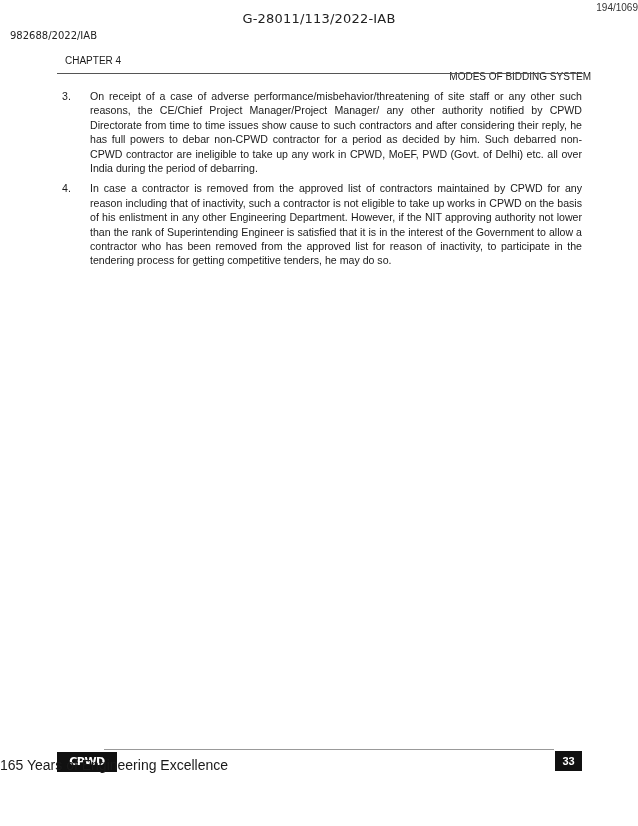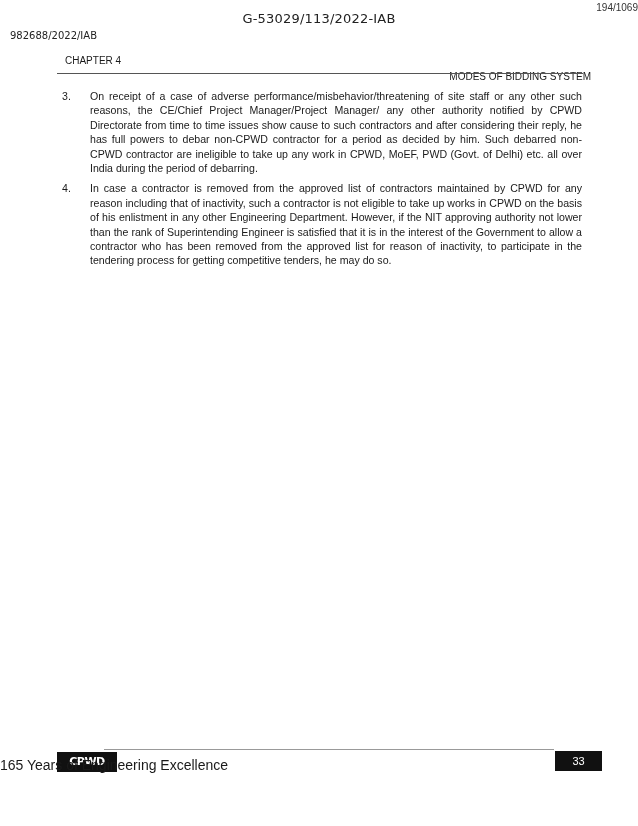--- a/index.html
+++ b/index.html
@@ -13,27 +13,27 @@
   .running-head { position: absolute; top: 55px; left: 57px; width: 526px; height: 14px; font-size: 10px; margin-left: 8px; }
   .rh-left { position: absolute; left 0; left: 0; top: 0; }
   .rh-right { position: absolute; right: 0; top: 16px; }
   .head-rule { position: absolute; top: 73px; left: 57px; width: 526px; height: 1px; background: #555; }
   .body { position: absolute; top: 89px; left: 62px; width: 520px; }
   .item { position: relative; padding-left: 28px; font-size: 10.6px; line-height: 14.4px; text-align: justify; margin-bottom: 6px; }
   .item .num { position: absolute; left: 0; top: 0; }
   .foot-rule { position: absolute; top: 749px; left: 104px; width: 450px; height: 1px; background: #999; }
   .logo { position: absolute; top: 752px; left: 57px; width: 60px; height: 20px; background: #111; color: #fff; font-family: "DejaVu Sans", sans-serif; font-weight: bold; font-size: 11px; line-height: 20px; text-align: center; letter-spacing: -0.5px; }
   .tagline { position: absolute; top: 757px; left: 0; width: 620px; font-size: 14px; }
-  .page-num { position: absolute; top: 751px; left: 555px; width: 47px; height: 20px; background: #111; color: #fff; font-weight: normal; font-size: 11px; line-height: 20px; text-align: center; }
+  .page-num { position: absolute; top: 751px; left: 555px; width: 27px; height: 20px; background: #111; color: #fff; font-weight: bold; font-size: 11px; line-height: 20px; text-align: center; }
 </style>
 </head>
 <body>
 
 <div class="stamp-page">194/1069</div>
-<div class="stamp-file">G-53029/113/2022-IAB</div>
+<div class="stamp-file">G-28011/113/2022-IAB</div>
 <div class="stamp-ref">982688/2022/IAB</div>
 
 <div class="running-head">
   <span class="rh-left">CHAPTER 4</span>
   <span class="rh-right">MODES OF BIDDING SYSTEM</span>
 </div>
 <div class="head-rule"></div>
 
 <div class="body">
   <div class="item">

